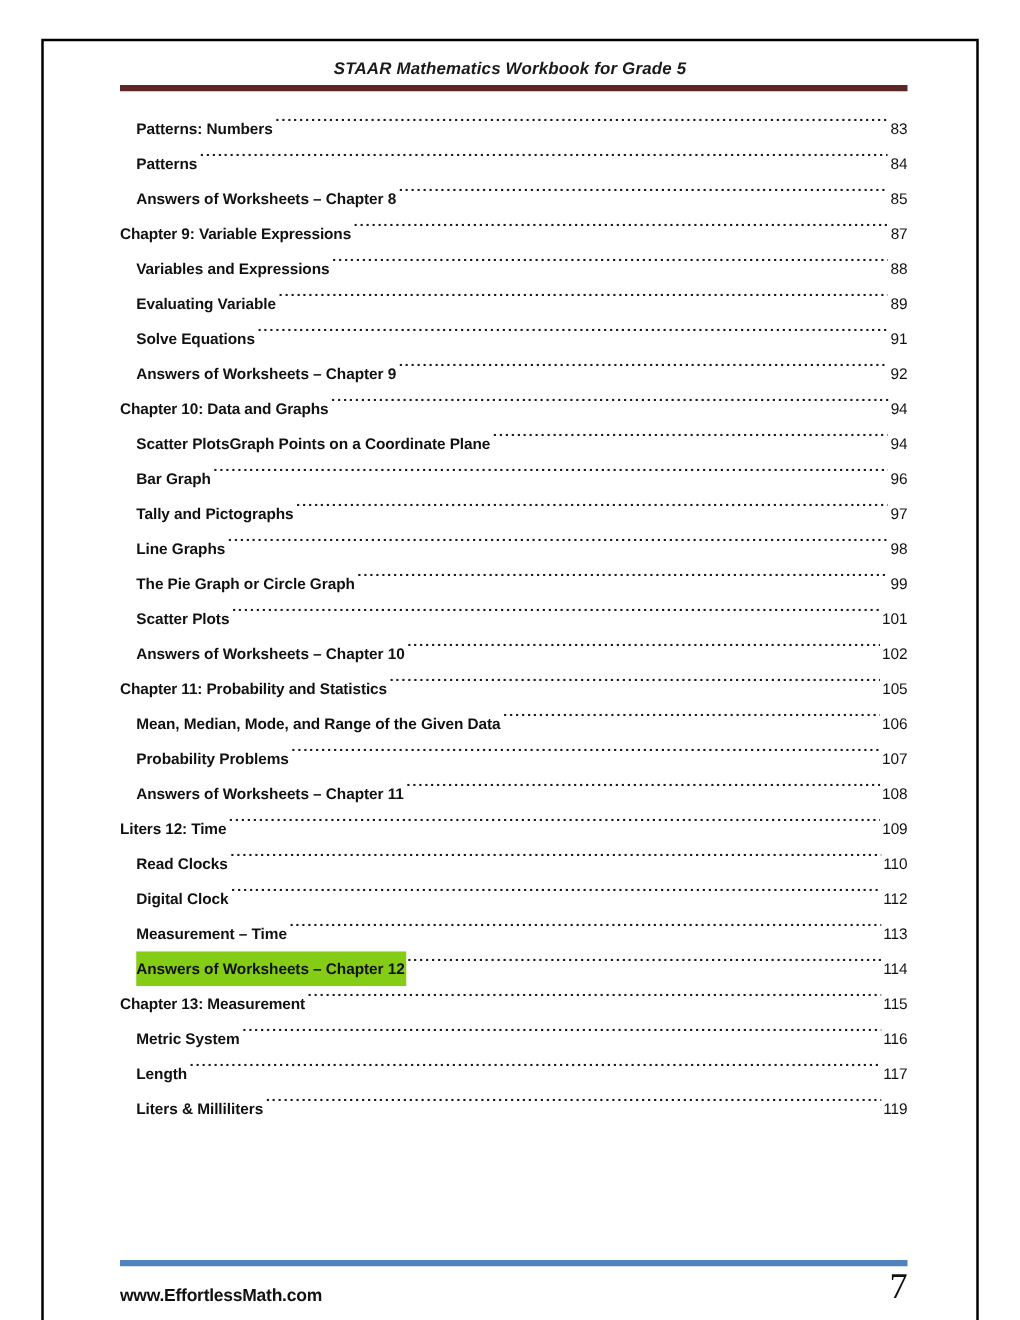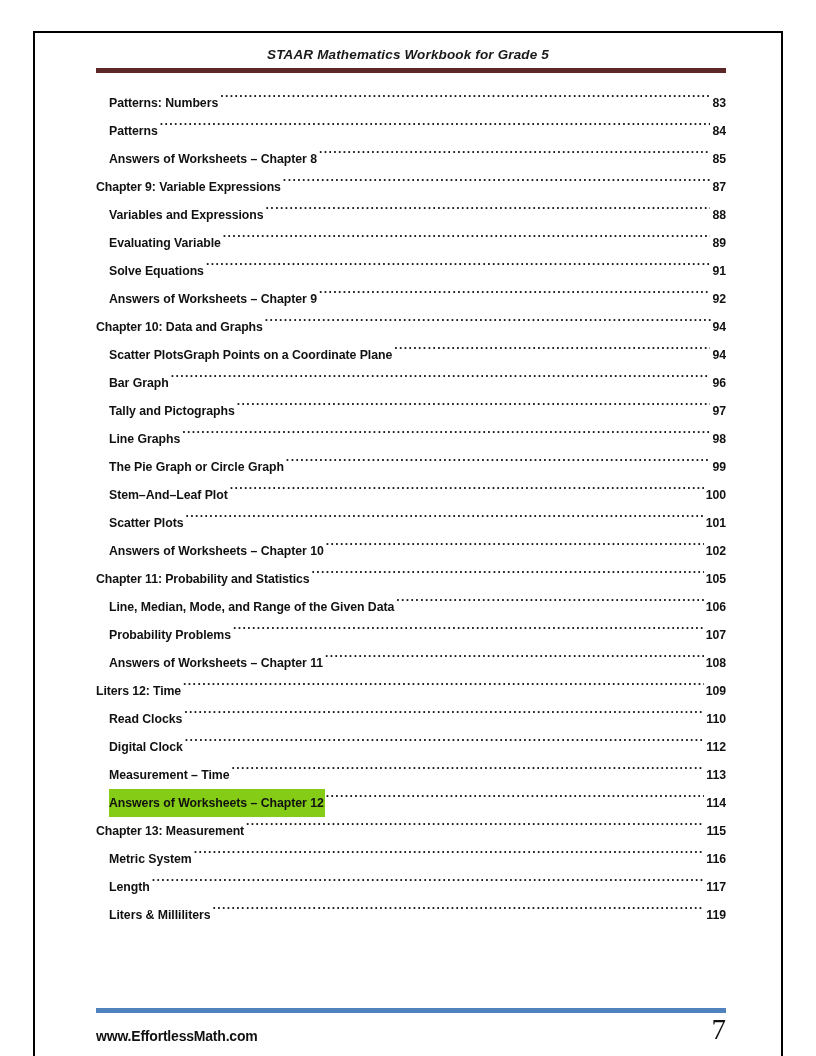--- a/index.html
+++ b/index.html
@@ -108,21 +108,21 @@
     left: 0;
     bottom: 0;
     white-space: nowrap;
     letter-spacing: 1.35px;
     font-size: 12.3px;
     color: #1a1a1a;
   }
   .toc-page {
     flex: 0 0 auto;
     text-align: right;
-    font-weight: bold;
+    font-weight: normal;
     padding-left: 1px;
   }
 
   
   #footer {
     position: absolute;
     left: 61px;
     bottom: 22px;
     width: 630px;
     height: 52px;
@@ -229,41 +229,36 @@
         <span class="toc-label">Line Graphs</span>
         <span class="toc-leader"></span>
         <span class="toc-page">98</span>
       </div>
       <div class="toc-row level-section">
         <span class="toc-label">The Pie Graph or Circle Graph</span>
         <span class="toc-leader"></span>
         <span class="toc-page">99</span>
       </div>
       <div class="toc-row level-section">
-        <span class="toc-label">Stem–And–Leaf Plot</span>
-        <span class="toc-leader"></span>
-        <span class="toc-page">100</span>
-      </div>
-      <div class="toc-row level-section">
         <span class="toc-label">Scatter Plots</span>
         <span class="toc-leader"></span>
         <span class="toc-page">101</span>
       </div>
       <div class="toc-row level-section">
         <span class="toc-label">Answers of Worksheets – Chapter 10</span>
         <span class="toc-leader"></span>
         <span class="toc-page">102</span>
       </div>
       <div class="toc-row level-chapter">
         <span class="toc-label">Chapter 11: Probability and Statistics</span>
         <span class="toc-leader"></span>
         <span class="toc-page">105</span>
       </div>
       <div class="toc-row level-section">
-        <span class="toc-label">Line, Median, Mode, and Range of the Given Data</span>
+        <span class="toc-label">Mean, Median, Mode, and Range of the Given Data</span>
         <span class="toc-leader"></span>
         <span class="toc-page">106</span>
       </div>
       <div class="toc-row level-section">
         <span class="toc-label">Probability Problems</span>
         <span class="toc-leader"></span>
         <span class="toc-page">107</span>
       </div>
       <div class="toc-row level-section">
         <span class="toc-label">Answers of Worksheets – Chapter 11</span>

